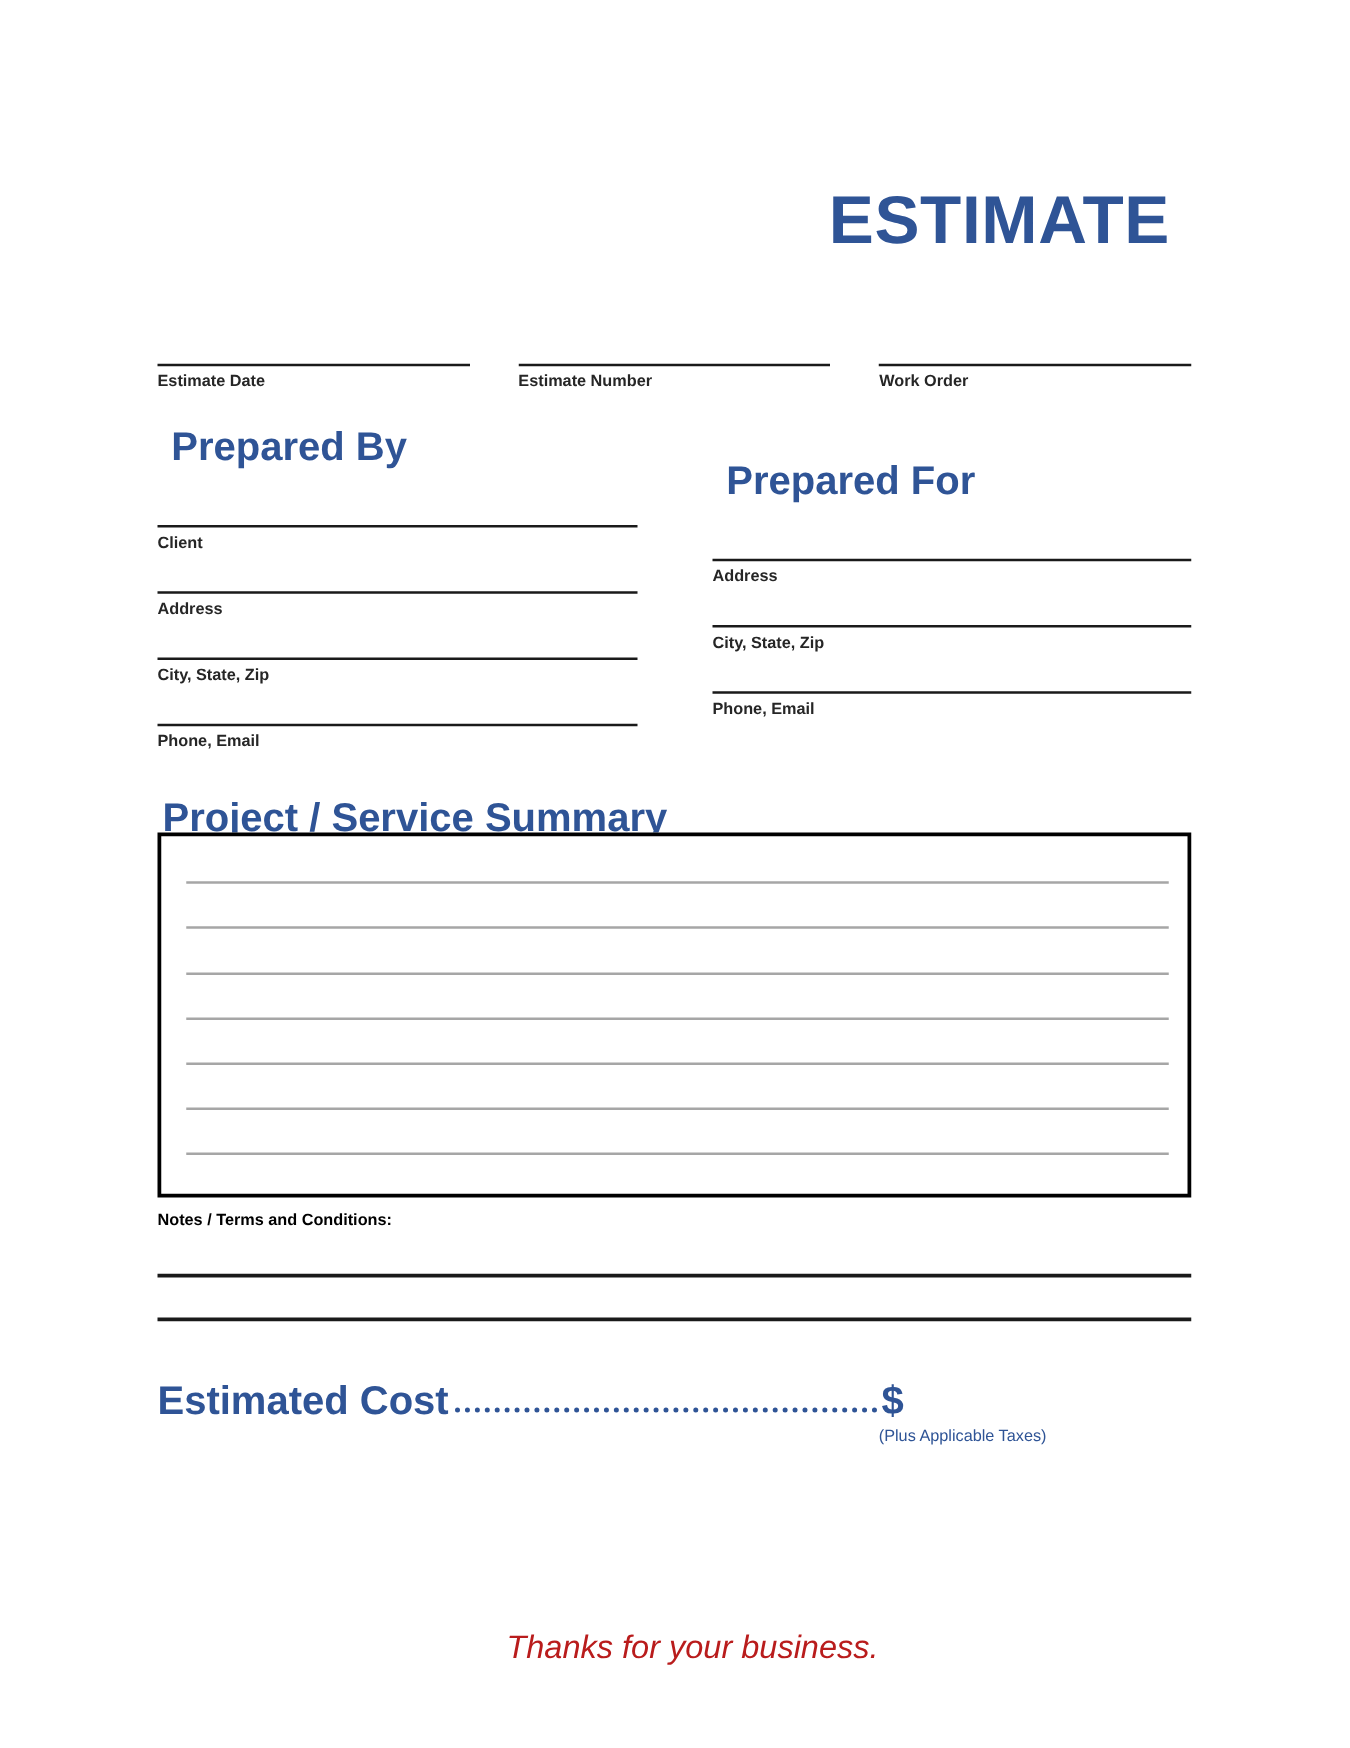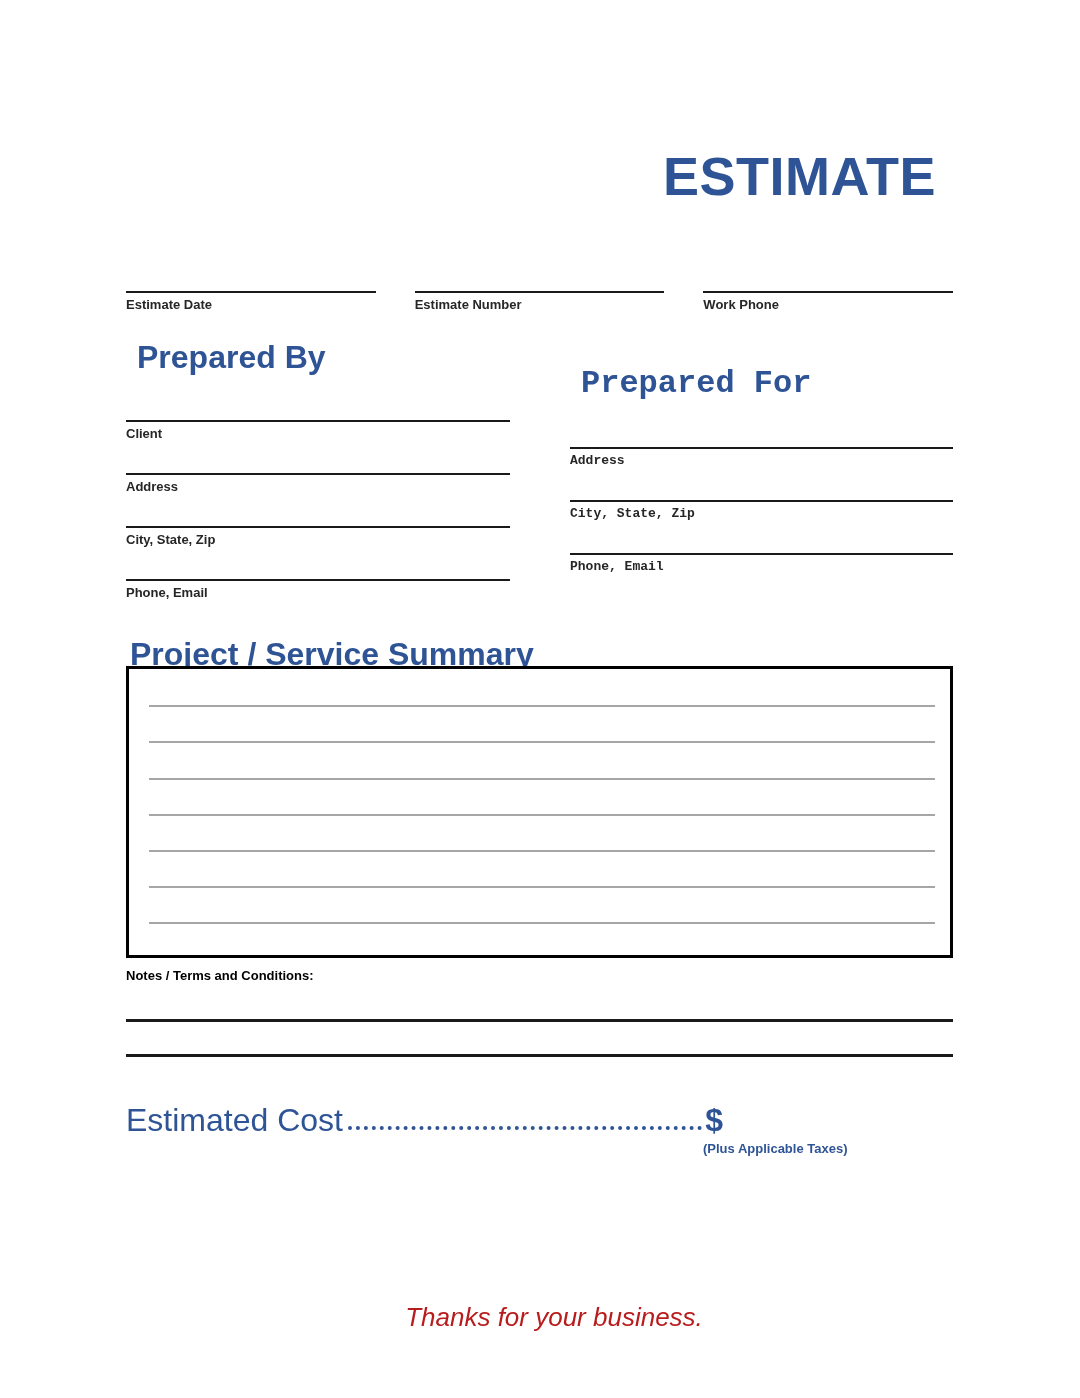--- a/index.html
+++ b/index.html
@@ -51,21 +51,21 @@
   .prepared-cols {
     position: absolute;
     left: 126px;
     top: 341px;
     width: 827px;
     display: flex;
     justify-content: space-between;
     align-items: center;
   }
   .col { width: 384px; }
-  .col.col-right { width: 383px; font-family: Liberation Mono, monospace; }
+  .col.col-right { width: 383px; }
   .col h2 {
     margin: 0 0 47px 11px;
     font-size: 32px;
     line-height: 32px;
     font-weight: 700;
     color: #2F5496;
   }
   .col .fill-field { margin-bottom: 31px; }
 
   
@@ -122,42 +122,42 @@
     position: absolute;
     left: 126px;
     top: 1104px;
     width: 597px;
     display: flex;
   }
   .cost-row .cost-label {
     margin: 0;
     font-size: 32px;
     line-height: 32px;
-    font-weight: 400;
+    font-weight: 700;
     color: #2F5496;
     white-space: nowrap;
   }
   .cost-row .leader {
     flex: 1;
     align-self: flex-end;
     margin: 0 3px 6px 5px;
     border-bottom: 4px dotted #2F5496;
   }
   .cost-row .dollar {
     font-size: 32px;
     line-height: 32px;
     font-weight: 700;
     color: #2F5496;
   }
   .tax-note {
     position: absolute;
     left: 703px;
     top: 1141px;
     font-size: 13px;
-    font-weight: 700;
+    font-weight: 400;
     color: #2F5496;
   }
 
   
   .footer-note {
     position: absolute;
     left: 0;
     top: 1302px;
     width: 100%;
     text-align: center;
@@ -178,21 +178,21 @@
     <div class="fill-field">
       <div class="rule"></div>
       <span class="field-label">Estimate Date</span>
     </div>
     <div class="fill-field">
       <div class="rule"></div>
       <span class="field-label">Estimate Number</span>
     </div>
     <div class="fill-field">
       <div class="rule"></div>
-      <span class="field-label">Work Phone</span>
+      <span class="field-label">Work Order</span>
     </div>
   </div>
 
   <div class="prepared-cols">
 
     <div class="col">
       <h2>Prepared By</h2>
       <div class="fill-field">
         <div class="rule"></div>
         <span class="field-label">Client</span>

